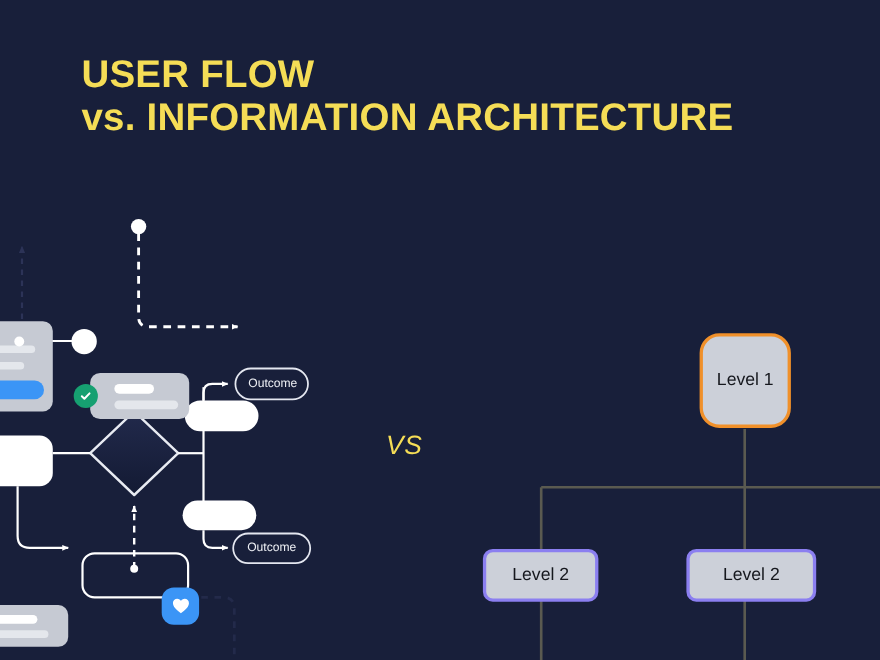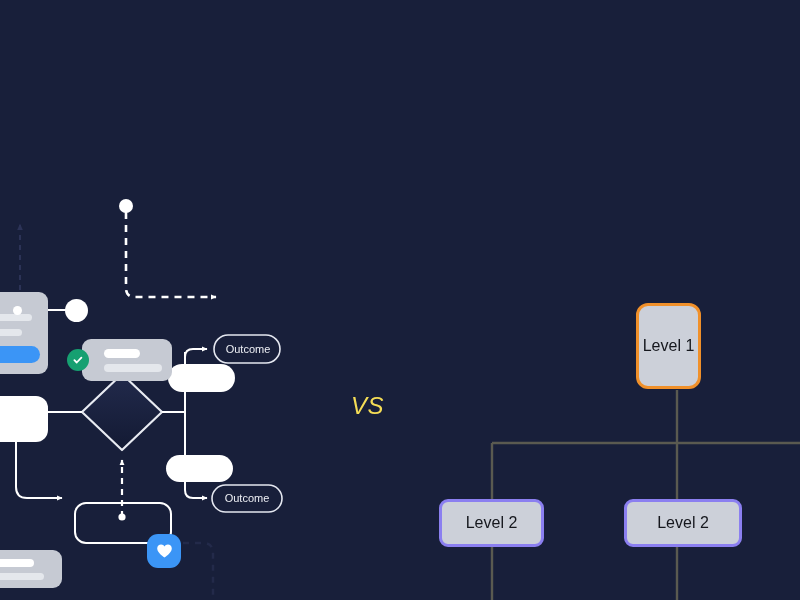--- a/index.html
+++ b/index.html
@@ -129,20 +129,22 @@
     border-radius: 9px;
     align-items: center;
   }
 </style>
 </head>
 <body>
 
 <div id="stage">
 
   <div id="title-block">
+    <div class="title-line">USER FLOW</div>
+    <div class="title-line">vs. INFORMATION ARCHITECTURE</div>
   </div>
 
   <svg class="panel-svg" viewBox="0 0 800 600" xmlns="http://www.w3.org/2000/svg">
     <defs>
       <marker id="arrowWhite" markerWidth="7" markerHeight="7" refX="5.4" refY="3" orient="auto" markerUnits="userSpaceOnUse">
         <path d="M0,0.4 L6,3 L0,5.6 Z" fill="#ffffff"></path>
       </marker>
       <marker id="arrowFaint" markerWidth="8" markerHeight="8" refX="6" refY="3.4" orient="auto" markerUnits="userSpaceOnUse">
         <path d="M0,0.6 L6.6,3.4 L0,6.2 Z" fill="#2c3357"></path>
       </marker>
@@ -230,21 +232,21 @@
 
   <svg class="panel-svg" viewBox="0 0 800 600" xmlns="http://www.w3.org/2000/svg">
 
     <line x1="677" y1="390" x2="677" y2="600" stroke="#5a5a50" stroke-width="2.4"></line>
 
     <line x1="492" y1="443" x2="800" y2="443" stroke="#5a5a50" stroke-width="2.4"></line>
 
     <line x1="492" y1="443" x2="492" y2="600" stroke="#5a5a50" stroke-width="2.4"></line>
   </svg>
 
-  <div class="ia-node root" style="left:636px; top:303px; width:65px; height:86px;">
+  <div class="ia-node root" style="left:636px; top:303px; width:83px; height:86px;border-radius:18px;">
     <span>Level 1</span>
   </div>
 
   <div class="ia-node child" style="left:439px; top:499px; width:105px; height:48px;">
     <span>Level 2</span>
   </div>
 
   <div class="ia-node child" style="left:624px; top:499px; width:118px; height:48px;">
     <span>Level 2</span>
   </div>

